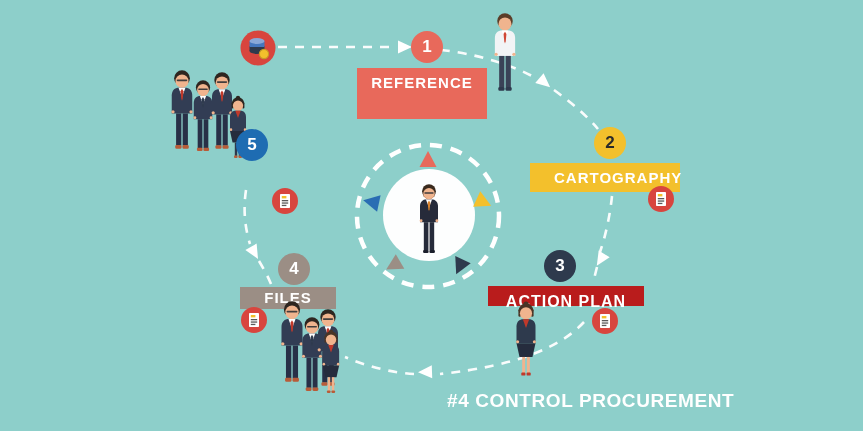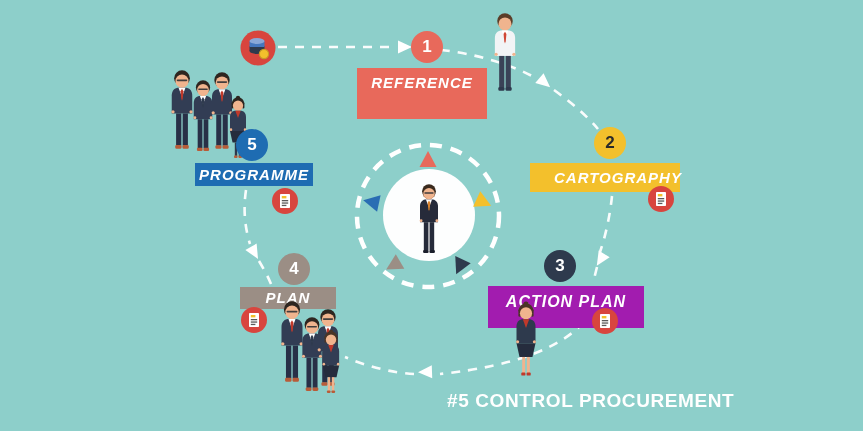--- a/index.html
+++ b/index.html
@@ -5,27 +5,27 @@
   html,body{margin:0;padding:0;background:#6bb7b2;}
   .canvas{
     position:relative;width:863px;height:431px;overflow:hidden;
     background:#8dcfca;
     font-family:"Liberation Sans", sans-serif;
   }
   .layer{position:absolute;left:0;top:0;width:863px;height:431px;}
   #svg-back{z-index:1;}
   .step-box{
     position:absolute;z-index:2;color:#fff;font-weight:bold;
-    text-align:center;letter-spacing:1px;font-style:italic;
+    text-align:center;letter-spacing:1px;
   }
   .box1{left:357px;top:68px;width:130px;height:51px;background:#e8695b;
         font-size:15px;line-height:22px;padding-top:4px;box-sizing:border-box;}
   .box2{left:530px;top:163px;width:126px;height:29px;background:#f3c02c;
         font-size:15px;line-height:29px;padding-left:24px;}
-  .box3{left:488px;top:286px;width:156px;height:42px;background:#a21caf;
+  .box3{left:488px;top:286px;width:156px;height:20px;background:#b91c1c;
         font-size:16px;line-height:32px;}
   .box4{left:240px;top:287px;width:96px;height:22px;background:#9b8e85;
         font-size:15px;line-height:22px;}
   .box5{left:195px;top:163px;width:118px;height:23px;background:#1e6cb2;
         font-size:15px;line-height:23px;}
   .num-circle{
     position:absolute;z-index:4;width:32px;height:32px;border-radius:50%;
     color:#fff;font-weight:bold;font-size:17px;text-align:center;line-height:32px;
   }
   .num1{left:411px;top:31px;background:#e8695b;}
@@ -185,22 +185,21 @@
           <circle cx="11" cy="51" r="2" fill="#f0b48e"></circle>
         </g>
       </g>
   </svg>
 
   <div class="step-box box1">
     <div>REFERENCE</div>
   </div>
   <div class="step-box box2">CARTOGRAPHY</div>
   <div class="step-box box3">ACTION PLAN</div>
-  <div class="step-box box4">PLAN</div>
-  <div class="step-box box5">PROGRAMME</div>
+  <div class="step-box box4">FILES</div>
 
   <div class="num-circle num1">1</div>
   <div class="num-circle num2">2</div>
   <div class="num-circle num3">3</div>
   <div class="num-circle num4">4</div>
   <div class="num-circle num5">5</div>
 
   <div class="db-icon">
     <svg viewBox="0 0 36 36" width="36" height="36">
       <circle cx="18" cy="18" r="17.5" fill="#d8453e"></circle>
@@ -246,21 +245,21 @@
     <svg viewBox="0 0 26 26" width="26" height="26">
       <circle cx="13" cy="13" r="13" fill="#d8453e"></circle>
       <rect x="8" y="6" width="10" height="14" rx="0.8" fill="#ffffff"></rect>
       <rect x="9.8" y="8" width="4.6" height="2.4" fill="#f3c02c"></rect>
       <rect x="9.8" y="12" width="6.4" height="1.3" fill="#5a5a5a"></rect>
       <rect x="9.8" y="14.4" width="6.4" height="1.3" fill="#5a5a5a"></rect>
       <rect x="9.8" y="16.8" width="4.6" height="1.3" fill="#5a5a5a"></rect>
     </svg>
   </div>
 
-  <div class="title">#5 CONTROL PROCUREMENT</div>
+  <div class="title">#4 CONTROL PROCUREMENT</div>
 
   <svg id="svg-front" class="layer" viewBox="0 0 863 431">
     <g id="people-front">
         <g transform="translate(505,13) scale(0.81)">
           <circle cx="0" cy="10" r="9.6" fill="#5b3d28"></circle>
           <circle cx="0" cy="13.5" r="8" fill="#f0b48e"></circle>
           <rect x="-2.5" y="19" width="5" height="3.5" fill="#f0b48e"></rect>
           <path d="M-5.5,21.5 C-10.5,22.5 -12.5,26.5 -12.5,31 L-12.5,53 L12.5,53 L12.5,31 C12.5,26.5 10.5,22.5 5.5,21.5 Z" fill="#f2f4f6"></path>
           <path d="M-4.2,21.5 L4.2,21.5 L0,33 Z" fill="#ffffff"></path>
           <path d="M0,23 L1.8,26 L0.9,35 L0,37.5 L-0.9,35 L-1.8,26 Z" fill="#d04836"></path>

